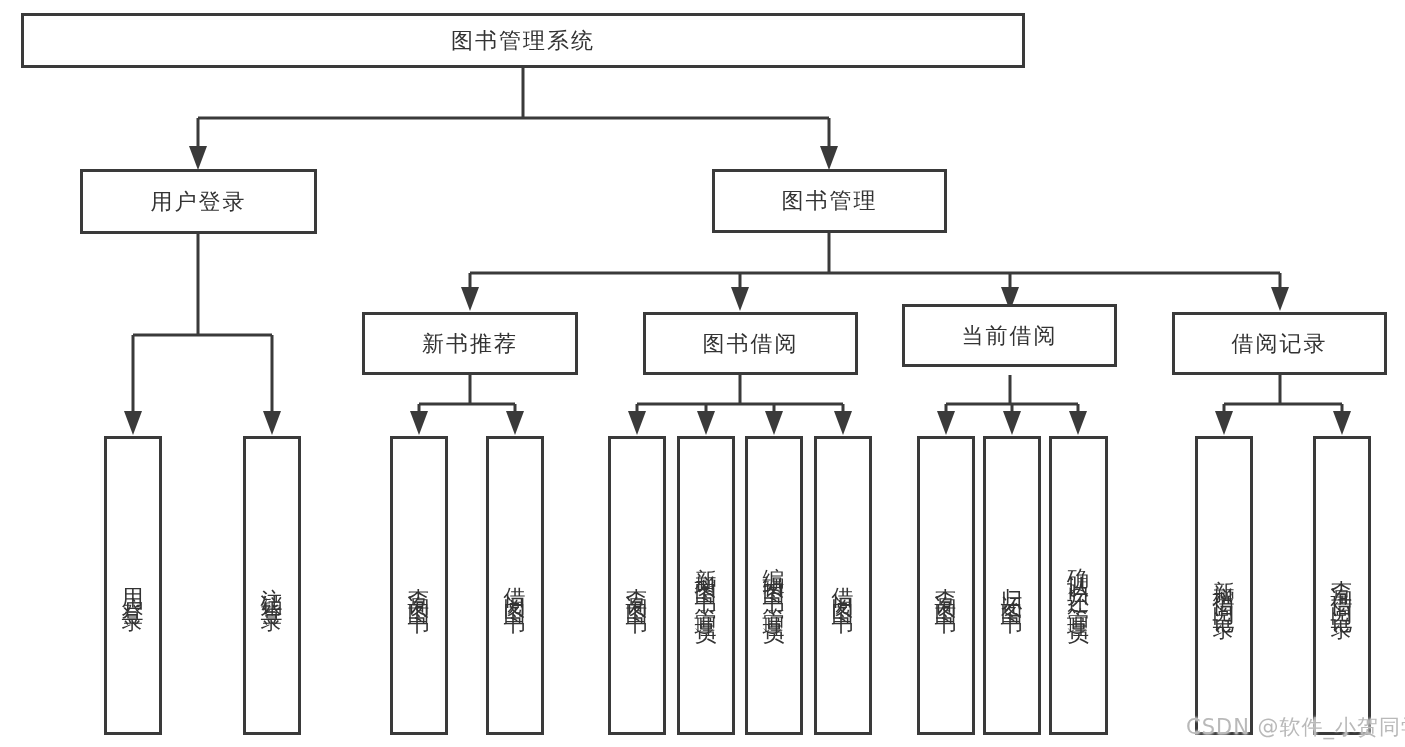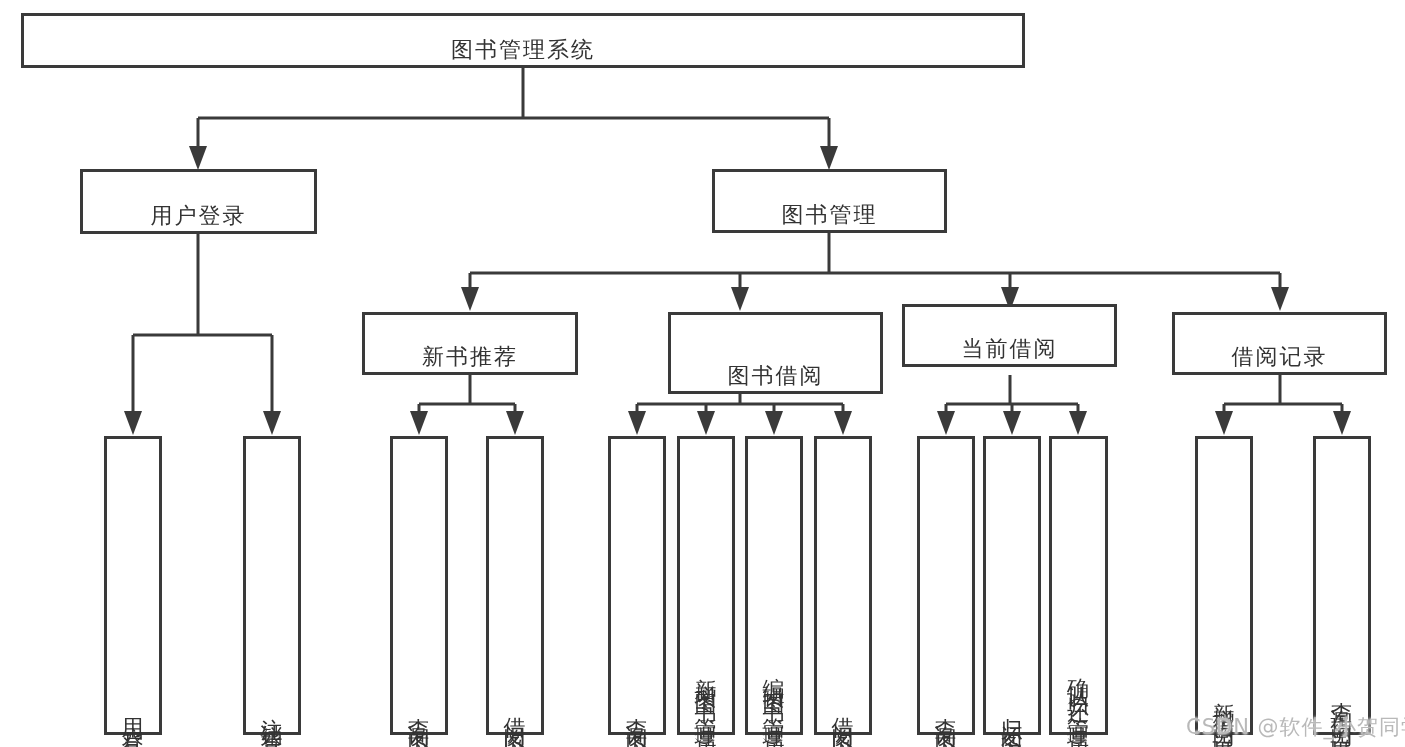--- a/index.html
+++ b/index.html
@@ -6,21 +6,21 @@
   html,body { background:#ffffff; }
   body { font-family:"DejaVu Sans", sans-serif; }
   .canvas {
     position:relative; width:1405px; height:747px;
     background:#ffffff; overflow:hidden;
   }
   .connectors { position:absolute; left:0; top:0; width:1405px; height:747px; }
   .box {
     position:absolute; background:#ffffff;
     border:3px solid #3a3a3a;
-    display:flex; align-items:flex-end; justify-content:center;
+    display:flex; align-items:center; justify-content:center;
     color:#333333;
   }
   .h-label { font-size:22px; letter-spacing:2px; white-space:nowrap; }
   .v-label {
     writing-mode:vertical-rl; text-orientation:mixed;
     font-size:22px; letter-spacing:8px; line-height:1.05;
     white-space:nowrap;
   }
   .watermark {
     position:absolute; left:1186px; top:713px;
@@ -92,21 +92,21 @@
   <div class="box" style="left:80px;top:169px;width:237px;height:65px">
     <span class="h-label">用户登录</span>
   </div>
   <div class="box" style="left:712px;top:169px;width:235px;height:64px">
     <span class="h-label">图书管理</span>
   </div>
 
   <div class="box" style="left:362px;top:312px;width:216px;height:63px">
     <span class="h-label">新书推荐</span>
   </div>
-  <div class="box" style="left:668px;top:312px;width:215px;height:82px">
+  <div class="box" style="left:643px;top:312px;width:215px;height:63px">
     <span class="h-label">图书借阅</span>
   </div>
   <div class="box" style="left:902px;top:304px;width:215px;height:63px">
     <span class="h-label">当前借阅</span>
   </div>
   <div class="box" style="left:1172px;top:312px;width:215px;height:63px">
     <span class="h-label">借阅记录</span>
   </div>
 
   <div class="box" style="left:104px;top:436px;width:58px;height:299px">

